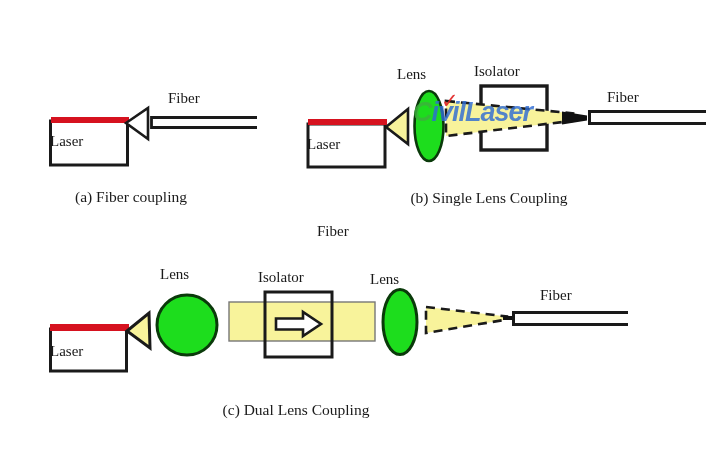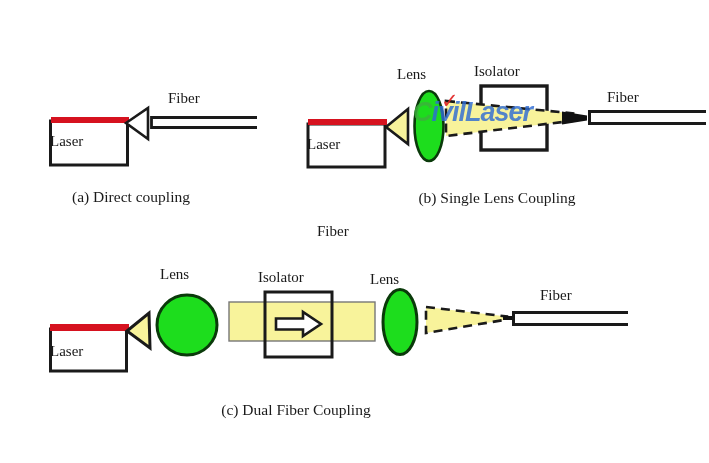--- a/index.html
+++ b/index.html
@@ -58,32 +58,32 @@
       <polygon points="276,318.5 303,318.5 303,312 321,324 303,336 303,329.5 276,329.5" fill="#ffffff" stroke="#1a1a1a" stroke-width="2.6"></polygon>
       <ellipse cx="400" cy="322" rx="17" ry="32.5" fill="#1ddd1d" stroke="#0a3a0a" stroke-width="3"></ellipse>
       <polygon points="426,307 507,316.5 507,319.5 426,333" fill="#f8f39b" stroke="#1a1a1a" stroke-width="2.6" stroke-dasharray="9 6"></polygon>
       <line x1="503" y1="318" x2="514" y2="318" stroke="#111111" stroke-width="4"></line>
       <path d="M628 312.5 L513.5 312.5 L513.5 324.5 L628 324.5" fill="#ffffff" stroke="#1a1a1a" stroke-width="3"></path>
     </g>
   </svg>
 
   <div class="lbl" style="left:168px;top:90px;width:60px;">Fiber</div>
   <div class="lbl" style="left:50px;top:133px;width:77px;">Laser</div>
-  <div class="caption" style="left:40px;top:188px;width:182px;">(a) Direct coupling</div>
+  <div class="caption" style="left:40px;top:188px;width:182px;">(a) Fiber coupling</div>
 
   <div class="lbl" style="left:397px;top:66px;width:60px;">Lens</div>
   <div class="lbl" style="left:474px;top:63px;width:80px;">Isolator</div>
   <div class="lbl" style="left:607px;top:89px;width:60px;">Fiber</div>
   <div class="lbl" style="left:307px;top:136px;width:77px;">Laser</div>
-  <div class="caption" style="left:397px;top:189px;width:200px;">(b) Single Lens Coupling</div>
+  <div class="caption" style="left:389px;top:189px;width:200px;">(b) Single Lens Coupling</div>
 
   <div class="lbl" style="left:317px;top:223px;width:60px;">Fiber</div>
   <div class="lbl" style="left:160px;top:266px;width:60px;">Lens</div>
   <div class="lbl" style="left:258px;top:269px;width:80px;">Isolator</div>
   <div class="lbl" style="left:370px;top:271px;width:60px;">Lens</div>
   <div class="lbl" style="left:540px;top:287px;width:60px;">Fiber</div>
   <div class="lbl" style="left:50px;top:343px;width:76px;">Laser</div>
-  <div class="caption" style="left:196px;top:401px;width:200px;">(c) Dual Fiber Coupling</div>
+  <div class="caption" style="left:196px;top:401px;width:200px;">(c) Dual Lens Coupling</div>
 
   <div id="watermark"><span class="wm-c">C</span><span class="wm-rest">ivilLaser</span></div>
   <div id="wm-check">✓</div>
 
 </div>
 
 </body></html>

